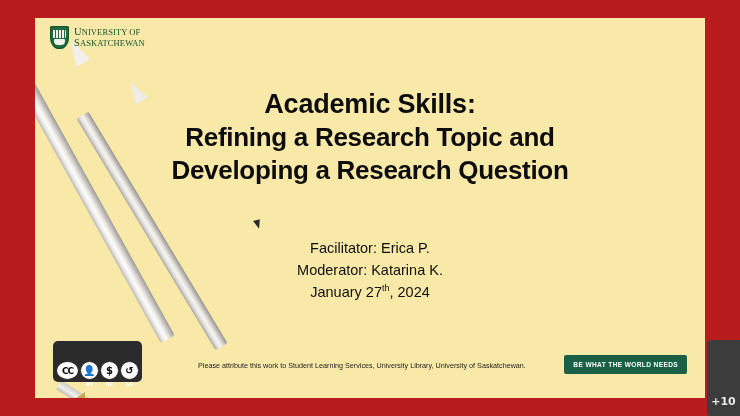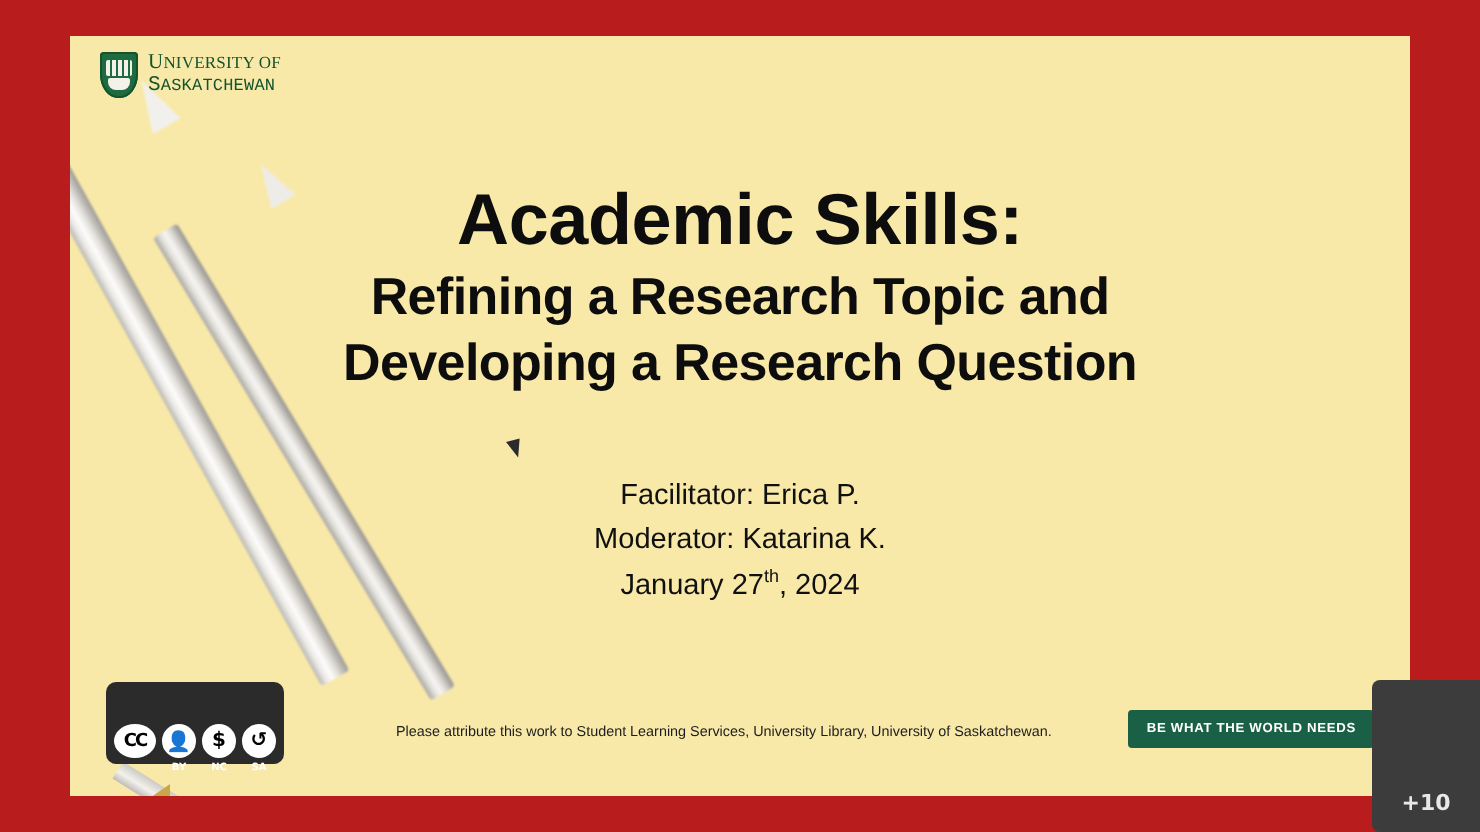--- a/index.html
+++ b/index.html
@@ -108,31 +108,31 @@
     background:#f3f1ea;
     border-radius:1px 1px 4px 4px;
   }
   .uofs-text{
     font-family:"Liberation Serif", serif;
     color:#14532d;
     line-height:1.02;
     letter-spacing:.1px;
   }
   .uofs-l1{ font-size:8.5px; }
-  .uofs-l2{ font-size:8.5px;font-family:Liberation Mono, monospace; }
+  .uofs-l2{ font-size:8.5px; }
   .uofs-text .cap{ font-size:10.5px; }
 
   
   #title-block{
     position:absolute; left:0; right:0; top:70px;
     text-align:center;
     color:#0d0d0d;
   }
   .t-main{
-    font-size:36px; font-weight:bold; letter-spacing:-.2px;
+    font-size:27px; font-weight:bold; letter-spacing:-.2px;
     line-height:1.22;
   }
   .t-sub{
     font-size:26px; font-weight:bold; letter-spacing:-.3px;
     line-height:1.26;
   }
 
   
   #info{
     position:absolute; left:0; right:0; top:220px;
@@ -191,21 +191,21 @@
     width:0;height:0;
     border-left:4px solid transparent;
     border-right:3px solid transparent;
     border-top:9px solid #2b2b2b;
     transform:rotate(-14deg);
   }
 
   
   #skip-forward{
     position:absolute; right:0px; top:340px;
-    width:54px; height:76px;
+    width:33px; height:76px;
     background:#3c3c3c;
     border-radius:4px 0 0 4px;
     display:flex; align-items:flex-end; justify-content:center;
     padding-bottom:8px;
   }
   #skip-forward .lbl{
     color:#e8e8e8; font-size:11px; font-weight:bold;
     font-family:"DejaVu Sans", sans-serif;
   }
 </style>

